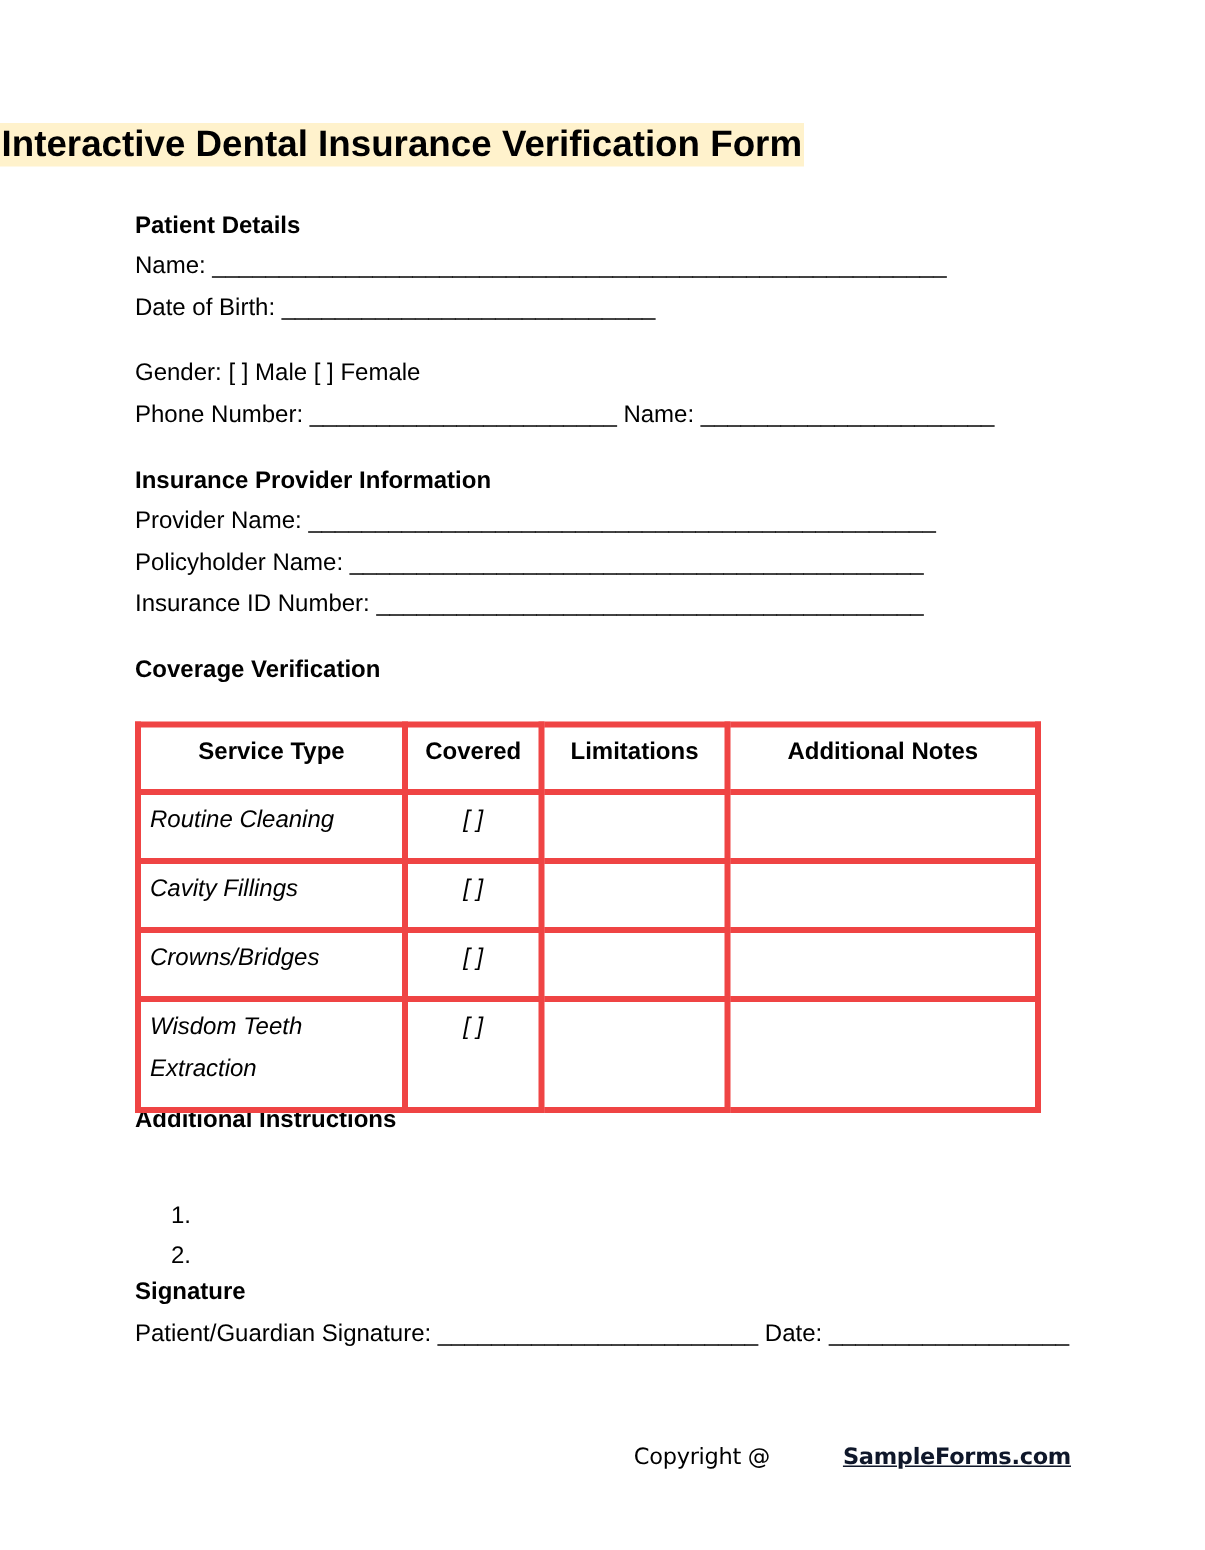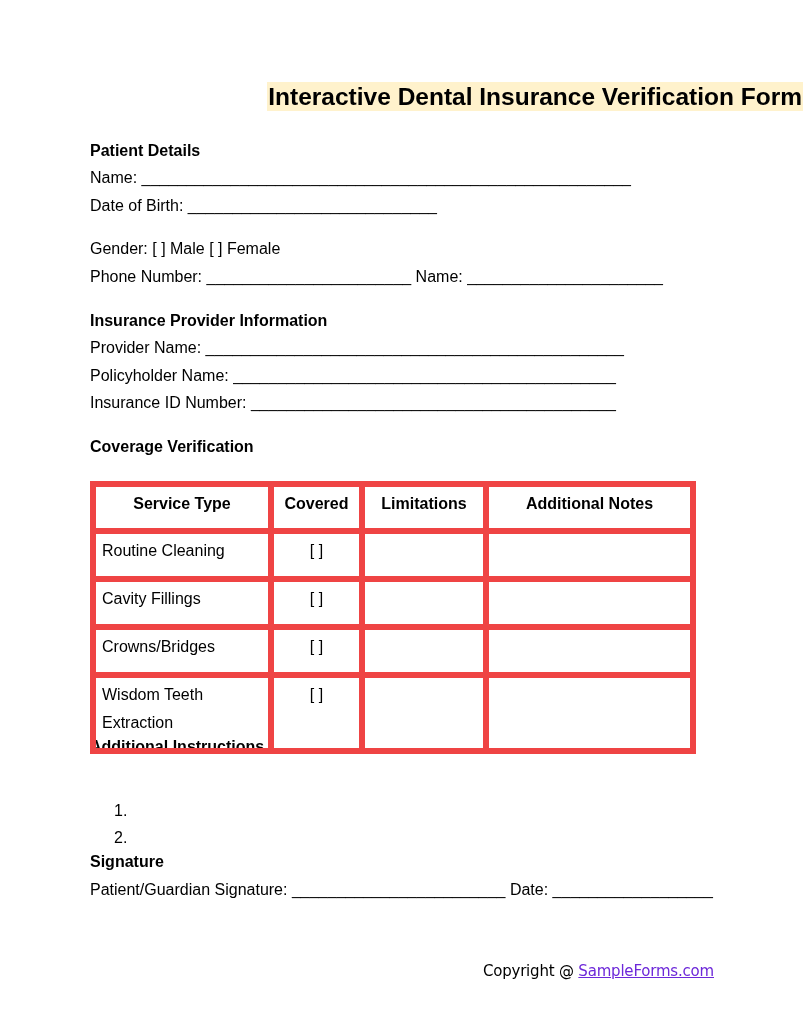--- a/index.html
+++ b/index.html
@@ -1,33 +1,33 @@
 <!DOCTYPE html>
 <html><head>
 <meta charset="utf-8">
 <style>
   html, body { margin: 0; padding: 0; background: #ffffff; }
   body { width: 803px; height: 1033px; position: relative; overflow: hidden;
          font-family: "Liberation Sans", sans-serif; color: #000; }
-  .title-wrap { position: absolute; top: 82px; left: 0; width: 803px; text-align: right; }
+  .title-wrap { position: absolute; top: 82px; left: 0; width: 803px; text-align: left; }
   .title { display: inline-block; background: #fff2cc; font-weight: bold; font-size: 24.5px;
            line-height: 29px; padding: 0 1px; }
   .content { position: absolute; left: 90px; top: 0; width: 630px; font-size: 16px; }
   .line { position: absolute; left: 0; white-space: pre; line-height: 20px; text-align: right; }
   .h { font-weight: bold; }
   table.cov { position: absolute; left: 90px; top: 481px; border-collapse: collapse; font-size: 16px; }
-  table.cov th, table.cov td { border: 6px solid #ef4444; vertical-align: top; line-height: 28px; }
+  table.cov th, table.cov td { border: 4px solid #ef4444; vertical-align: top; line-height: 28px; }
   table.cov th { font-weight: bold; text-align: center; padding: 3px 6px 9px 6px; height: 29px; }
-  table.cov td { padding: 3px 6px 9px 6px; height: 30px; }
+  table.cov td { padding: 3px 6px 9px 6px; height: 30px; font-style: italic; }
   table.cov td.c { text-align: center; }
   .li-num { position: absolute; left: 24px; }
   .li-text { position: absolute; left: 48px; }
   .footer { position: absolute; top: 962px; right: 89px; font-size: 15px; white-space: pre;
             font-family: "DejaVu Sans", sans-serif; letter-spacing: -0.2px; }
-  .footer a { color: #6d28d9; font-weight: normal; text-decoration: underline; }
+  .footer a { color: #0f172a; font-weight: bold; text-decoration: underline; margin-left: 44px; }
 </style>
 </head>
 <body>
 
 <div class="title-wrap">
   <span class="title">Interactive Dental Insurance Verification Form</span>
 </div>
 
 <div class="content">
   <div class="line h" style="top:141px">Patient Details</div>

